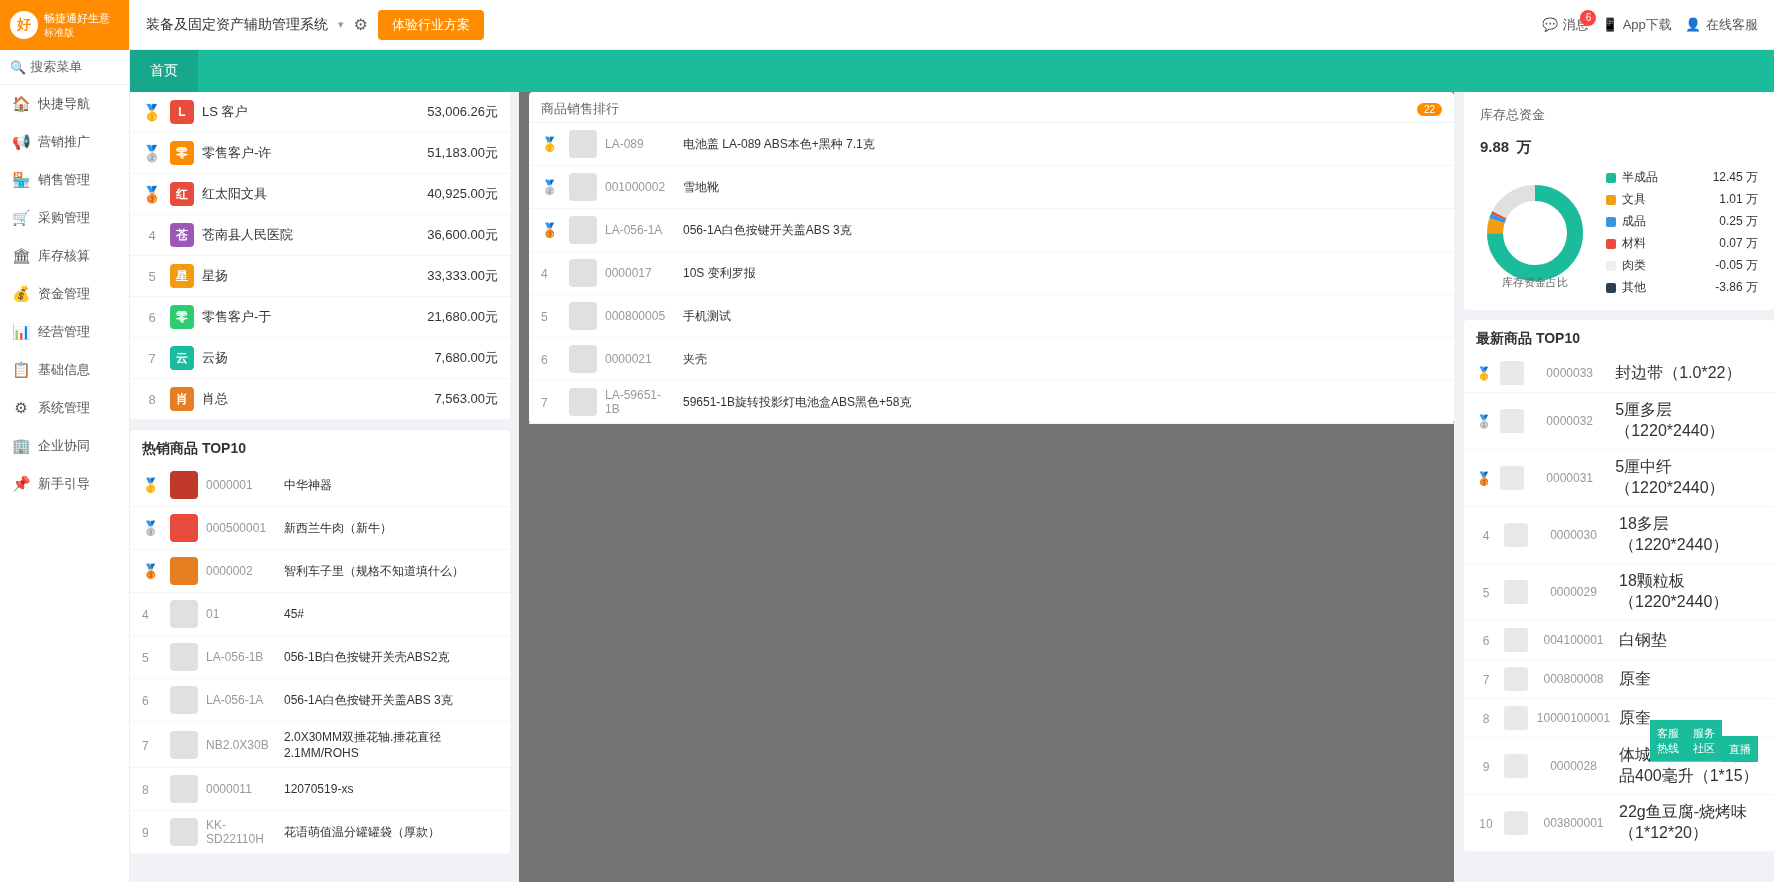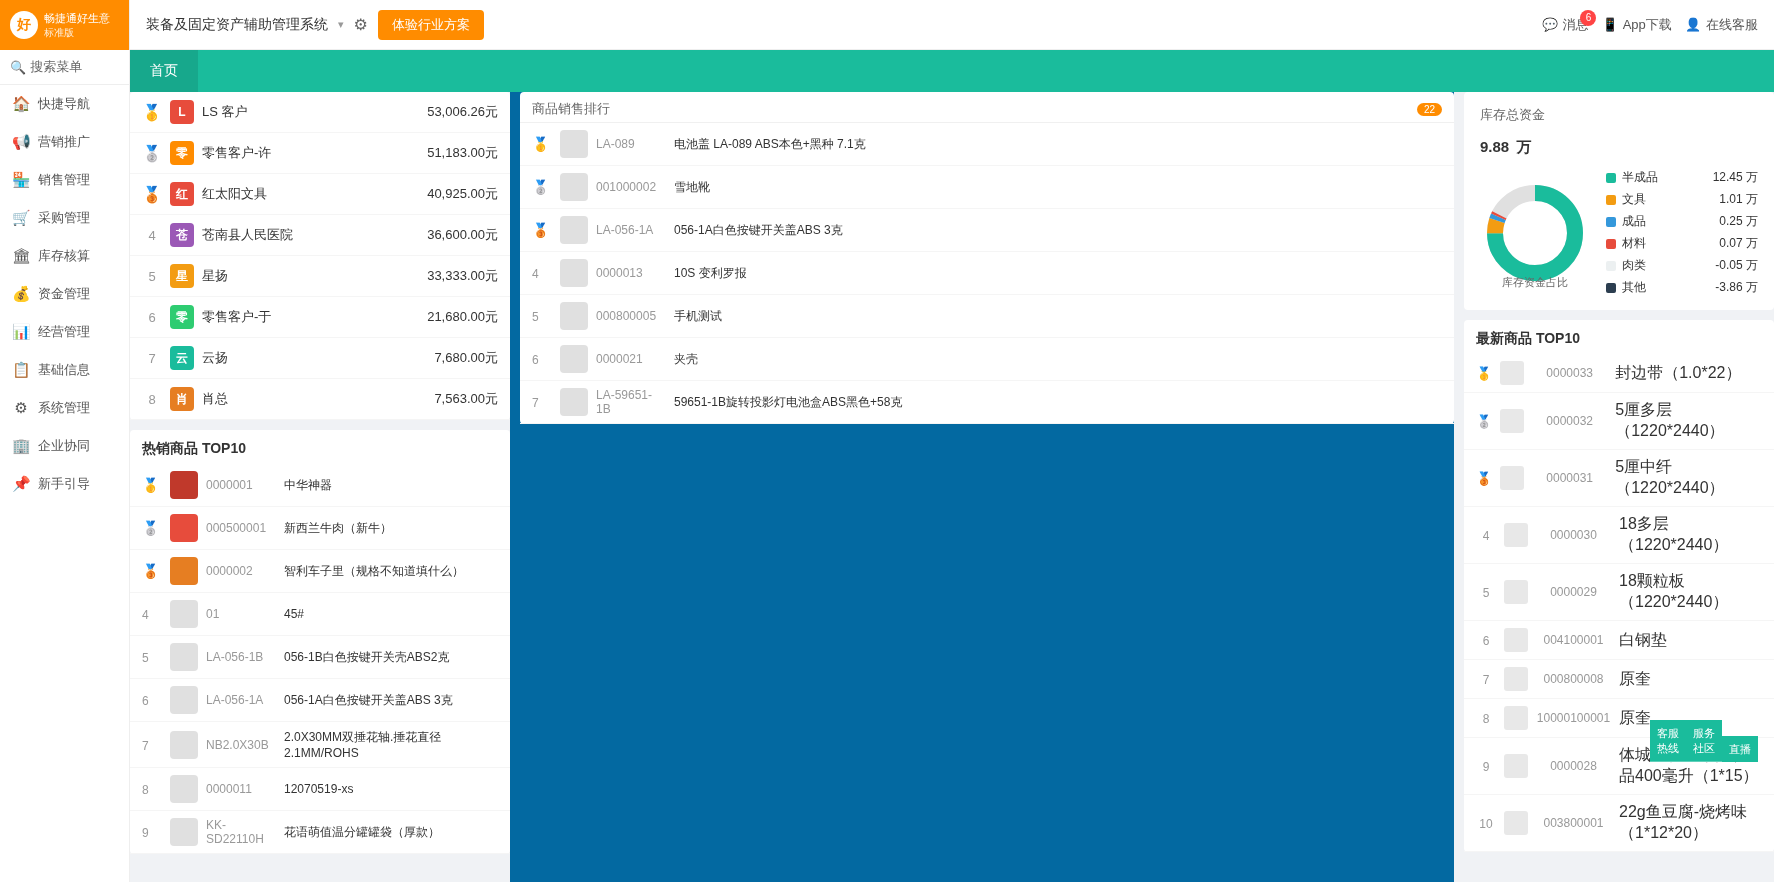--- a/index.html
+++ b/index.html
@@ -111,22 +111,23 @@
       flex-shrink: 0;
       overflow-y: auto;
       background: #f0f2f5;
       padding: 0;
     }
 
     
     .middle-panel {
       flex: 1;
       overflow-y: auto;
-      background: #0369a1;
+      background: #737373;
       padding: 0 0 0 10px;
+      margin-left: 9px;
     }
 
     
     .right-panel {
       width: 320px;
       flex-shrink: 0;
       overflow-y: auto;
       background: #f0f2f5;
       padding: 0 0 0 10px;
     }
@@ -492,21 +493,21 @@
   </div>
             <div class="product-item">
     <span class="product-rank-icon">🥉</span>
     <div class="product-img"></div>
     <span class="product-code">LA-056-1A</span>
     <span class="product-name">056-1A白色按键开关盖ABS 3克</span>
   </div>
             <div class="product-item">
     <span class="product-rank-icon"><span style="color:#999;font-size:12px;">4</span></span>
     <div class="product-img"></div>
-    <span class="product-code">0000013</span>
+    <span class="product-code">0000017</span>
     <span class="product-name">10S 变利罗报</span>
   </div>
             <div class="product-item">
     <span class="product-rank-icon"><span style="color:#999;font-size:12px;">5</span></span>
     <div class="product-img"></div>
     <span class="product-code">000800005</span>
     <span class="product-name">手机测试</span>
   </div>
             <div class="product-item">
     <span class="product-rank-icon"><span style="color:#999;font-size:12px;">6</span></span>

